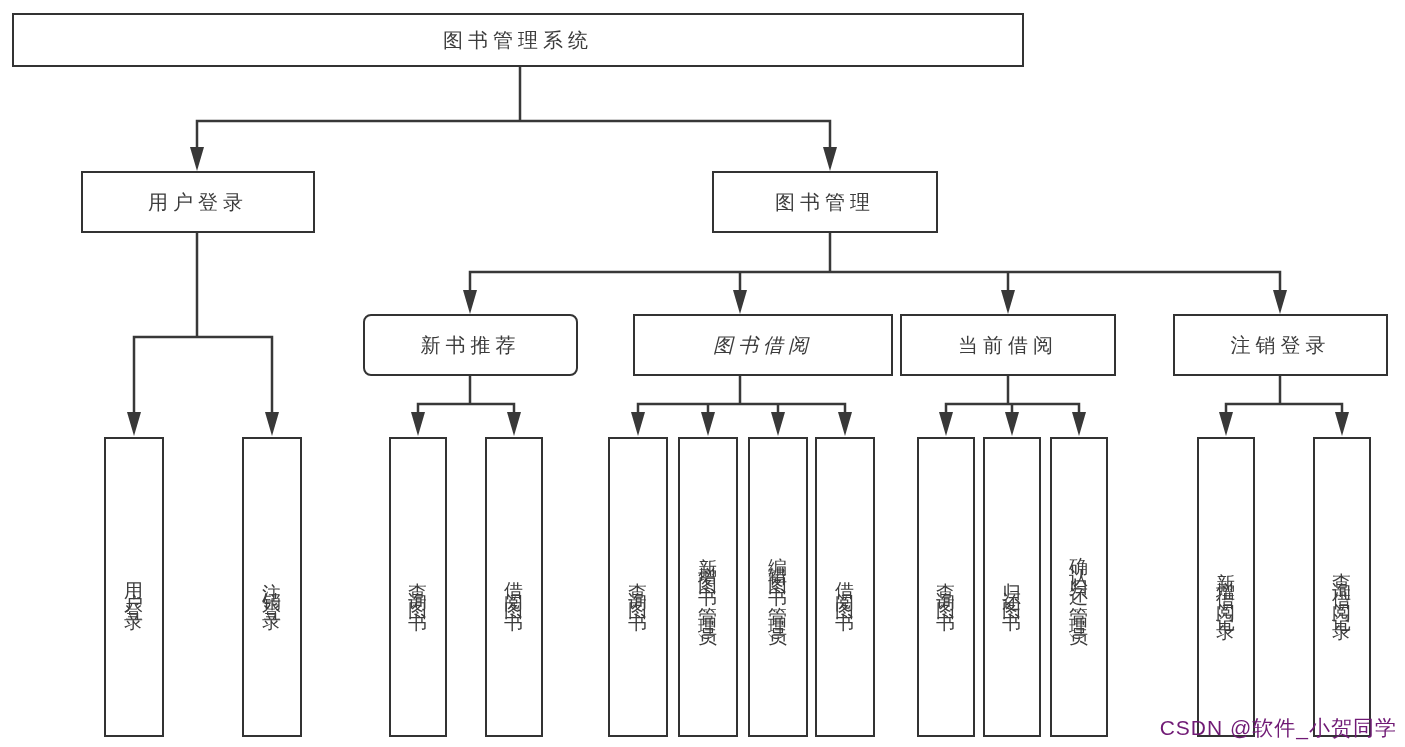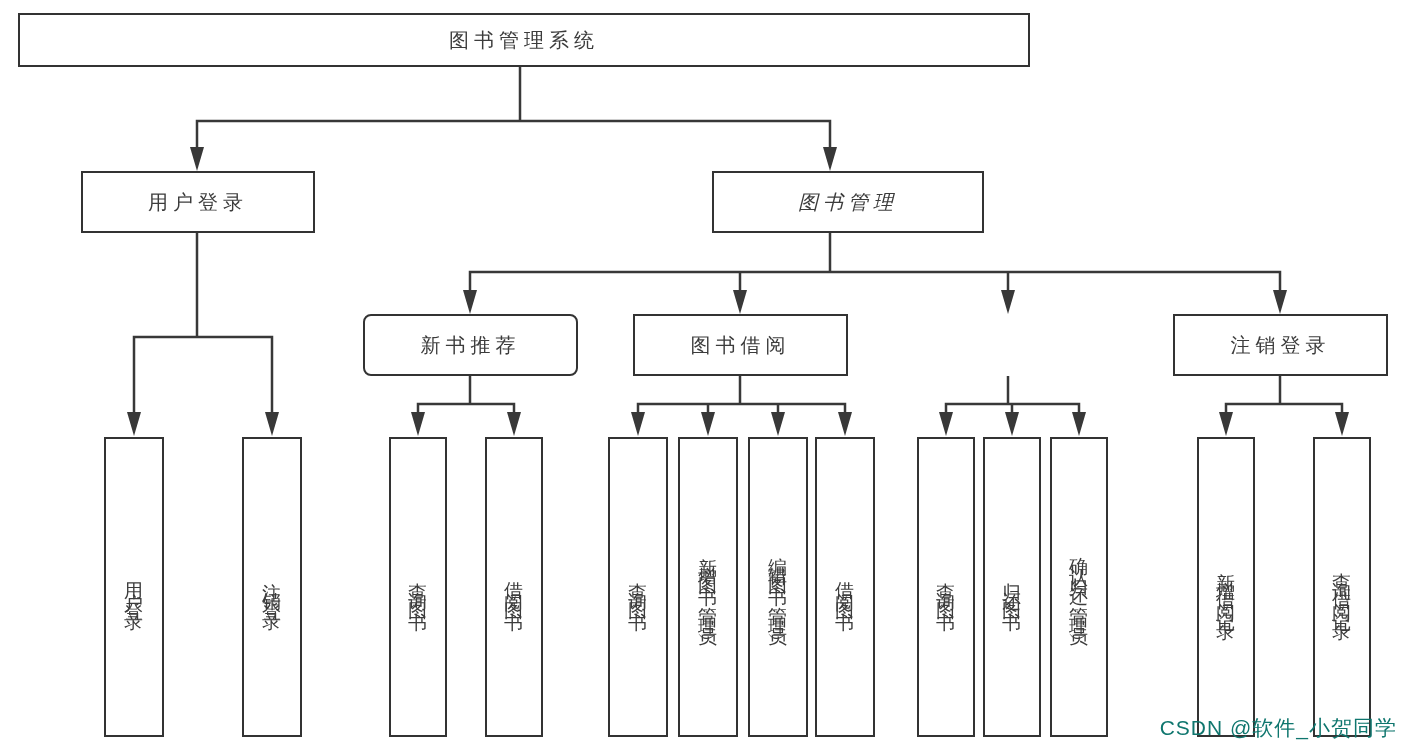--- a/index.html
+++ b/index.html
@@ -57,21 +57,21 @@
     letter-spacing: 10px;
     line-height: 1;
     color: #3c3c3c;
   }
   .watermark {
     position: absolute;
     right: 8px;
     bottom: 5px;
     font-size: 21px;
     letter-spacing: 1px;
-    color: #0f766e;
+    color: #701a75;
     white-space: nowrap;
   }
 </style>
 </head>
 <body>
 
 <div class="canvas">
 
   <svg class="connectors" viewBox="0 0 1405 747" xmlns="http://www.w3.org/2000/svg">
 
@@ -103,27 +103,28 @@
     <polygon points="701,412 715,412 708,436"></polygon>
     <polygon points="771,412 785,412 778,436"></polygon>
     <polygon points="838,412 852,412 845,436"></polygon>
     <polygon points="939,412 953,412 946,436"></polygon>
     <polygon points="1005,412 1019,412 1012,436"></polygon>
     <polygon points="1072,412 1086,412 1079,436"></polygon>
     <polygon points="1219,412 1233,412 1226,436"></polygon>
     <polygon points="1335,412 1349,412 1342,436"></polygon>
   </svg>
 
-  <div class="hbox" style="left:12px; top:13px; width:1012px; height:54px;margin-left:6px;">图书管理系统</div>
+  <div class="hbox" style="left:12px; top:13px; width:1012px; height:54px;">图书管理系统</div>
 
   <div class="hbox" style="left:81px; top:171px; width:234px; height:62px;">用户登录</div>
-  <div class="hbox" style="left:712px; top:171px; width:272px; height:62px;font-style:italic;">图书管理</div>
+  <div class="hbox" style="left:712px; top:171px; width:226px; height:62px;">图书管理</div>
 
   <div class="hbox" style="left:363px; top:314px; width:215px; height:62px;border-radius:8px;">新书推荐</div>
-  <div class="hbox" style="left:633px; top:314px; width:215px; height:62px;">图书借阅</div>
+  <div class="hbox" style="left:633px; top:314px; width:260px; height:62px;font-style:italic;">图书借阅</div>
+  <div class="hbox" style="left:900px; top:314px; width:216px; height:62px;">当前借阅</div>
   <div class="hbox" style="left:1173px; top:314px; width:215px; height:62px;">注销登录</div>
 
   <div class="vbox" style="left:104px; width:60px;">
     <span class="vtext">用户登录</span>
   </div>
   <div class="vbox" style="left:242px; width:60px;">
     <span class="vtext">注销登录</span>
   </div>
 
   <div class="vbox" style="left:389px; width:58px;">

